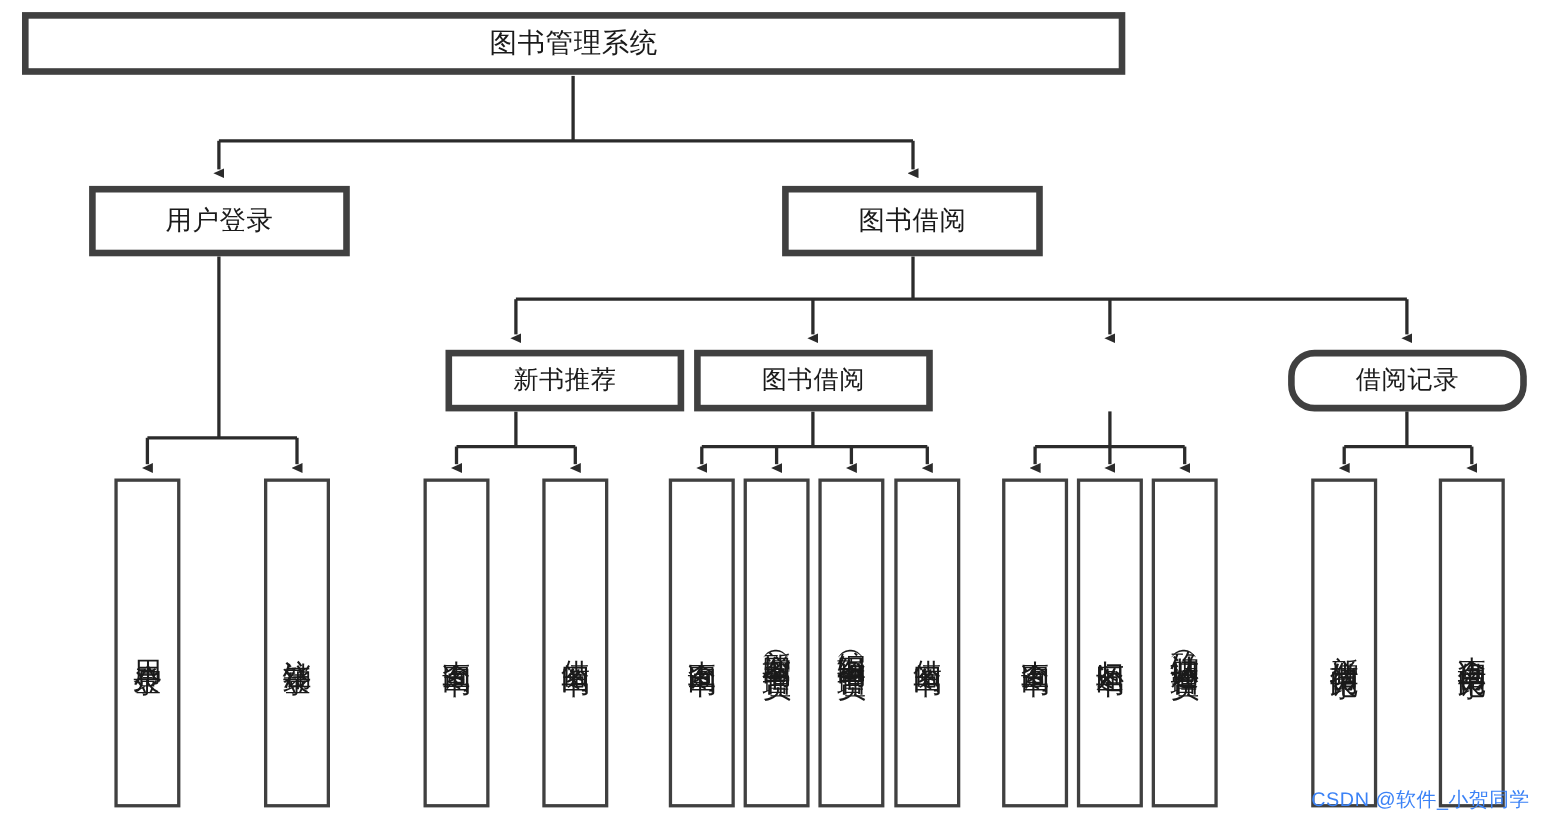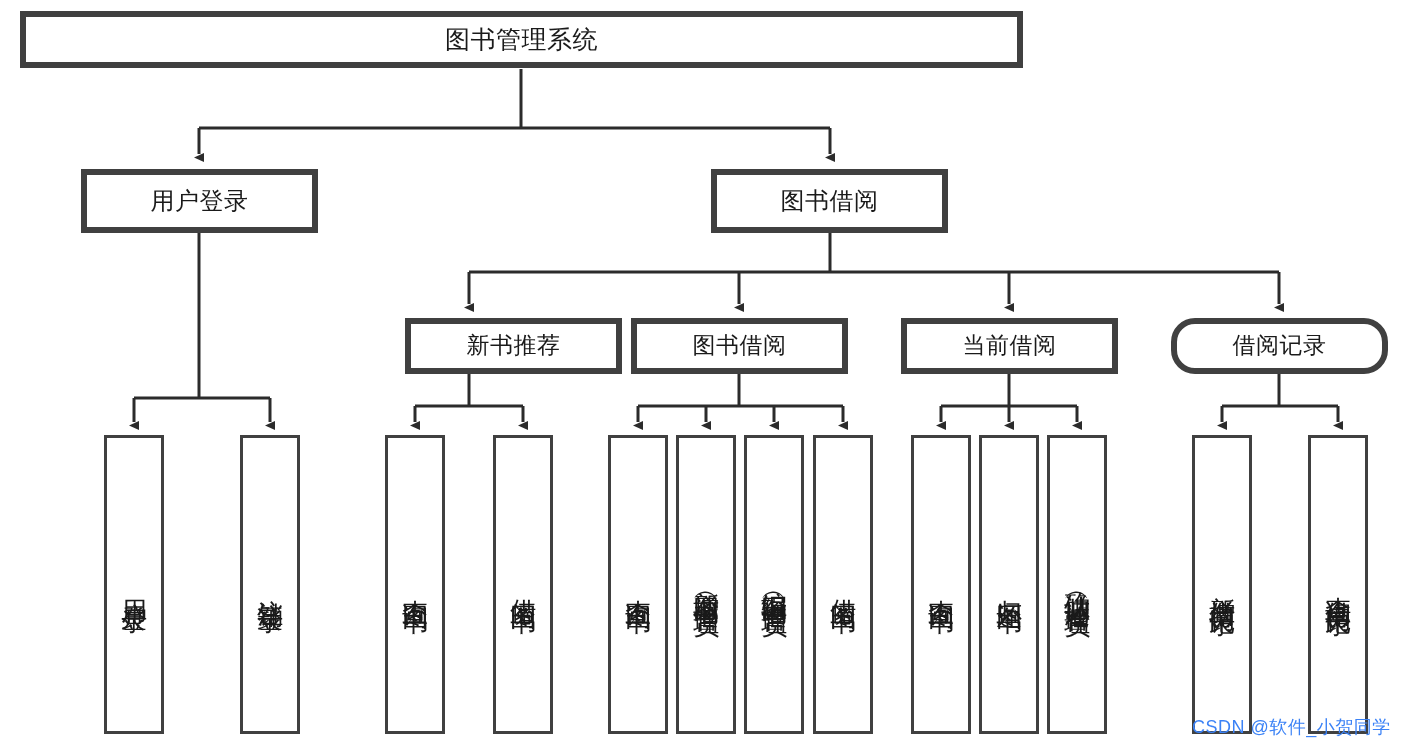--- a/index.html
+++ b/index.html
@@ -130,23 +130,20 @@
   <div class="node-box node-l2" style="left:711px; top:169px; width:237px; height:64px;">
     <span class="node-label">图书借阅</span>
   </div>
 
   <div class="node-box node-l3" style="left:361px; top:318px; width:217px; height:56px;margin-left:44px;">
     <span class="node-label">新书推荐</span>
   </div>
   <div class="node-box node-l3" style="left:631px; top:318px; width:217px; height:56px;">
     <span class="node-label">图书借阅</span>
   </div>
-  <div class="node-box node-l3" style="left:901px; top:318px; width:217px; height:56px;">
-    <span class="node-label">当前借阅</span>
-  </div>
   <div class="node-box node-l3" style="left:1171px; top:318px; width:217px; height:56px;border-radius:24px;">
     <span class="node-label">借阅记录</span>
   </div>
 
   <div class="node-box node-leaf" style="left:104px; top:435px; width:60px; height:299px;">
     <span class="node-label">用户登录</span>
   </div>
   <div class="node-box node-leaf" style="left:240px; top:435px; width:60px; height:299px;">
     <span class="node-label">注销登录</span>
   </div>

